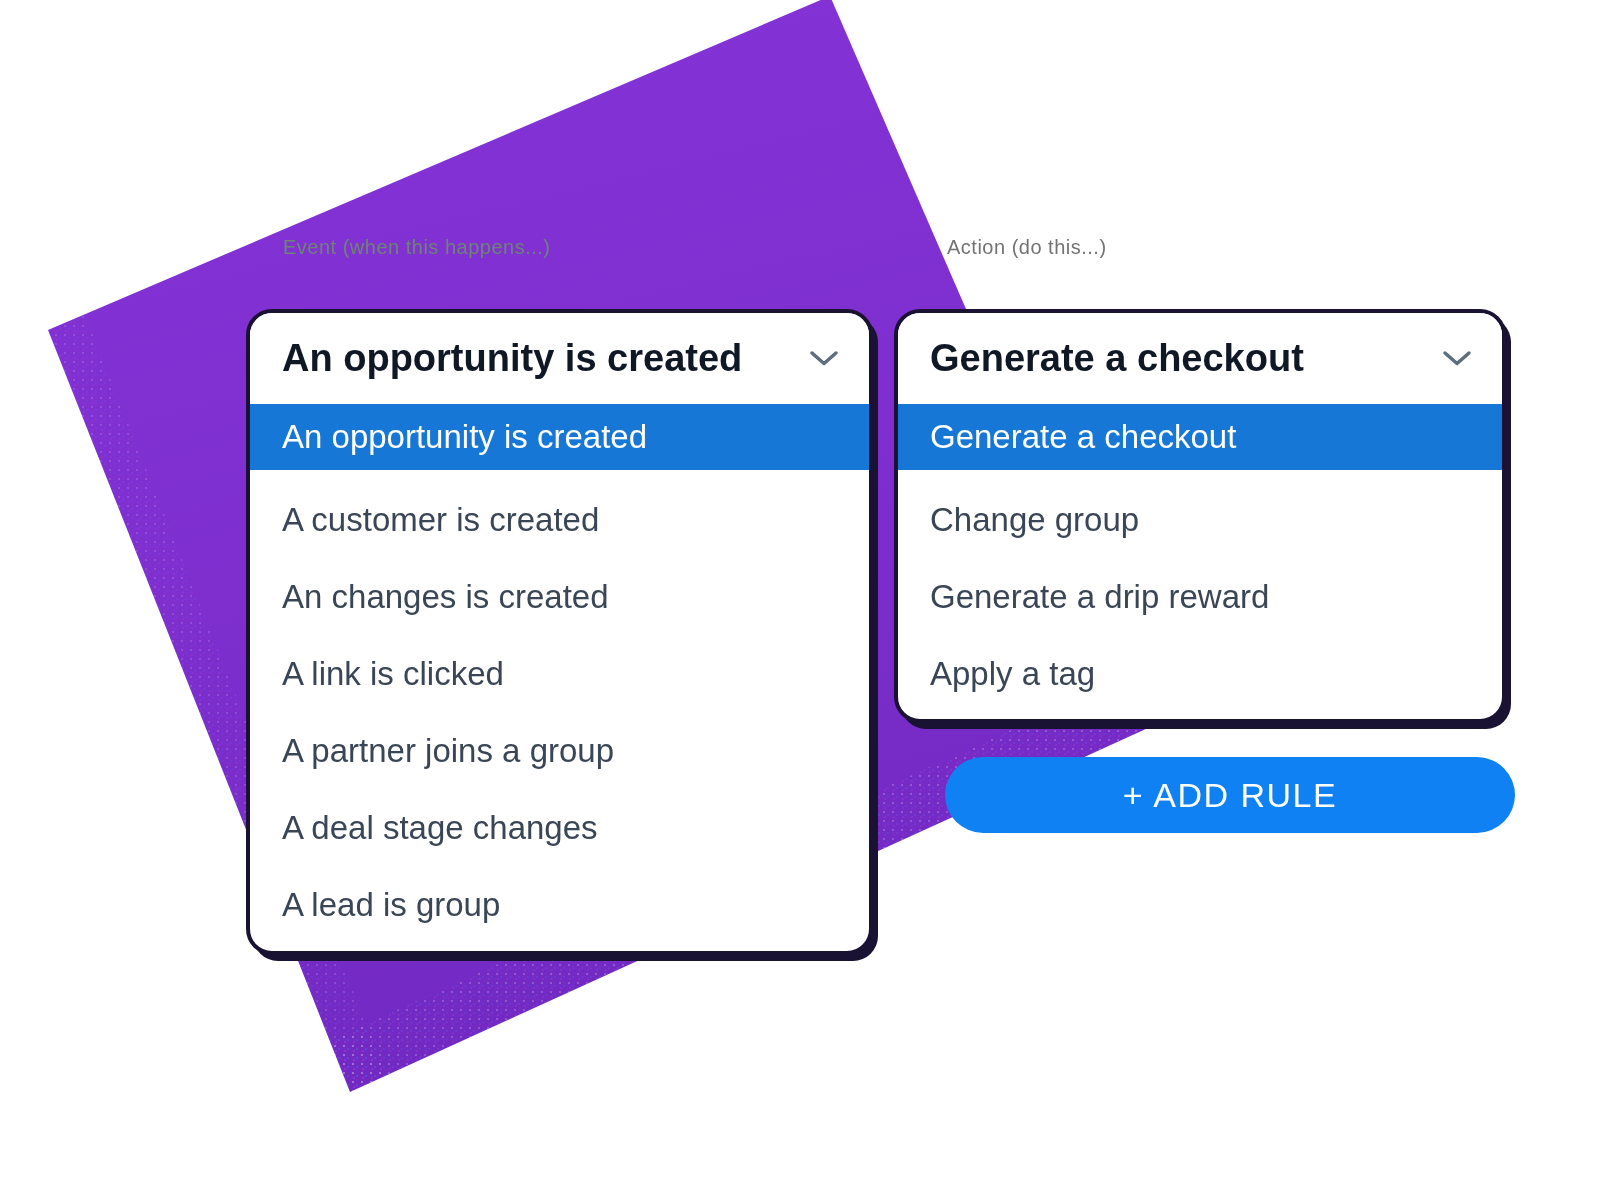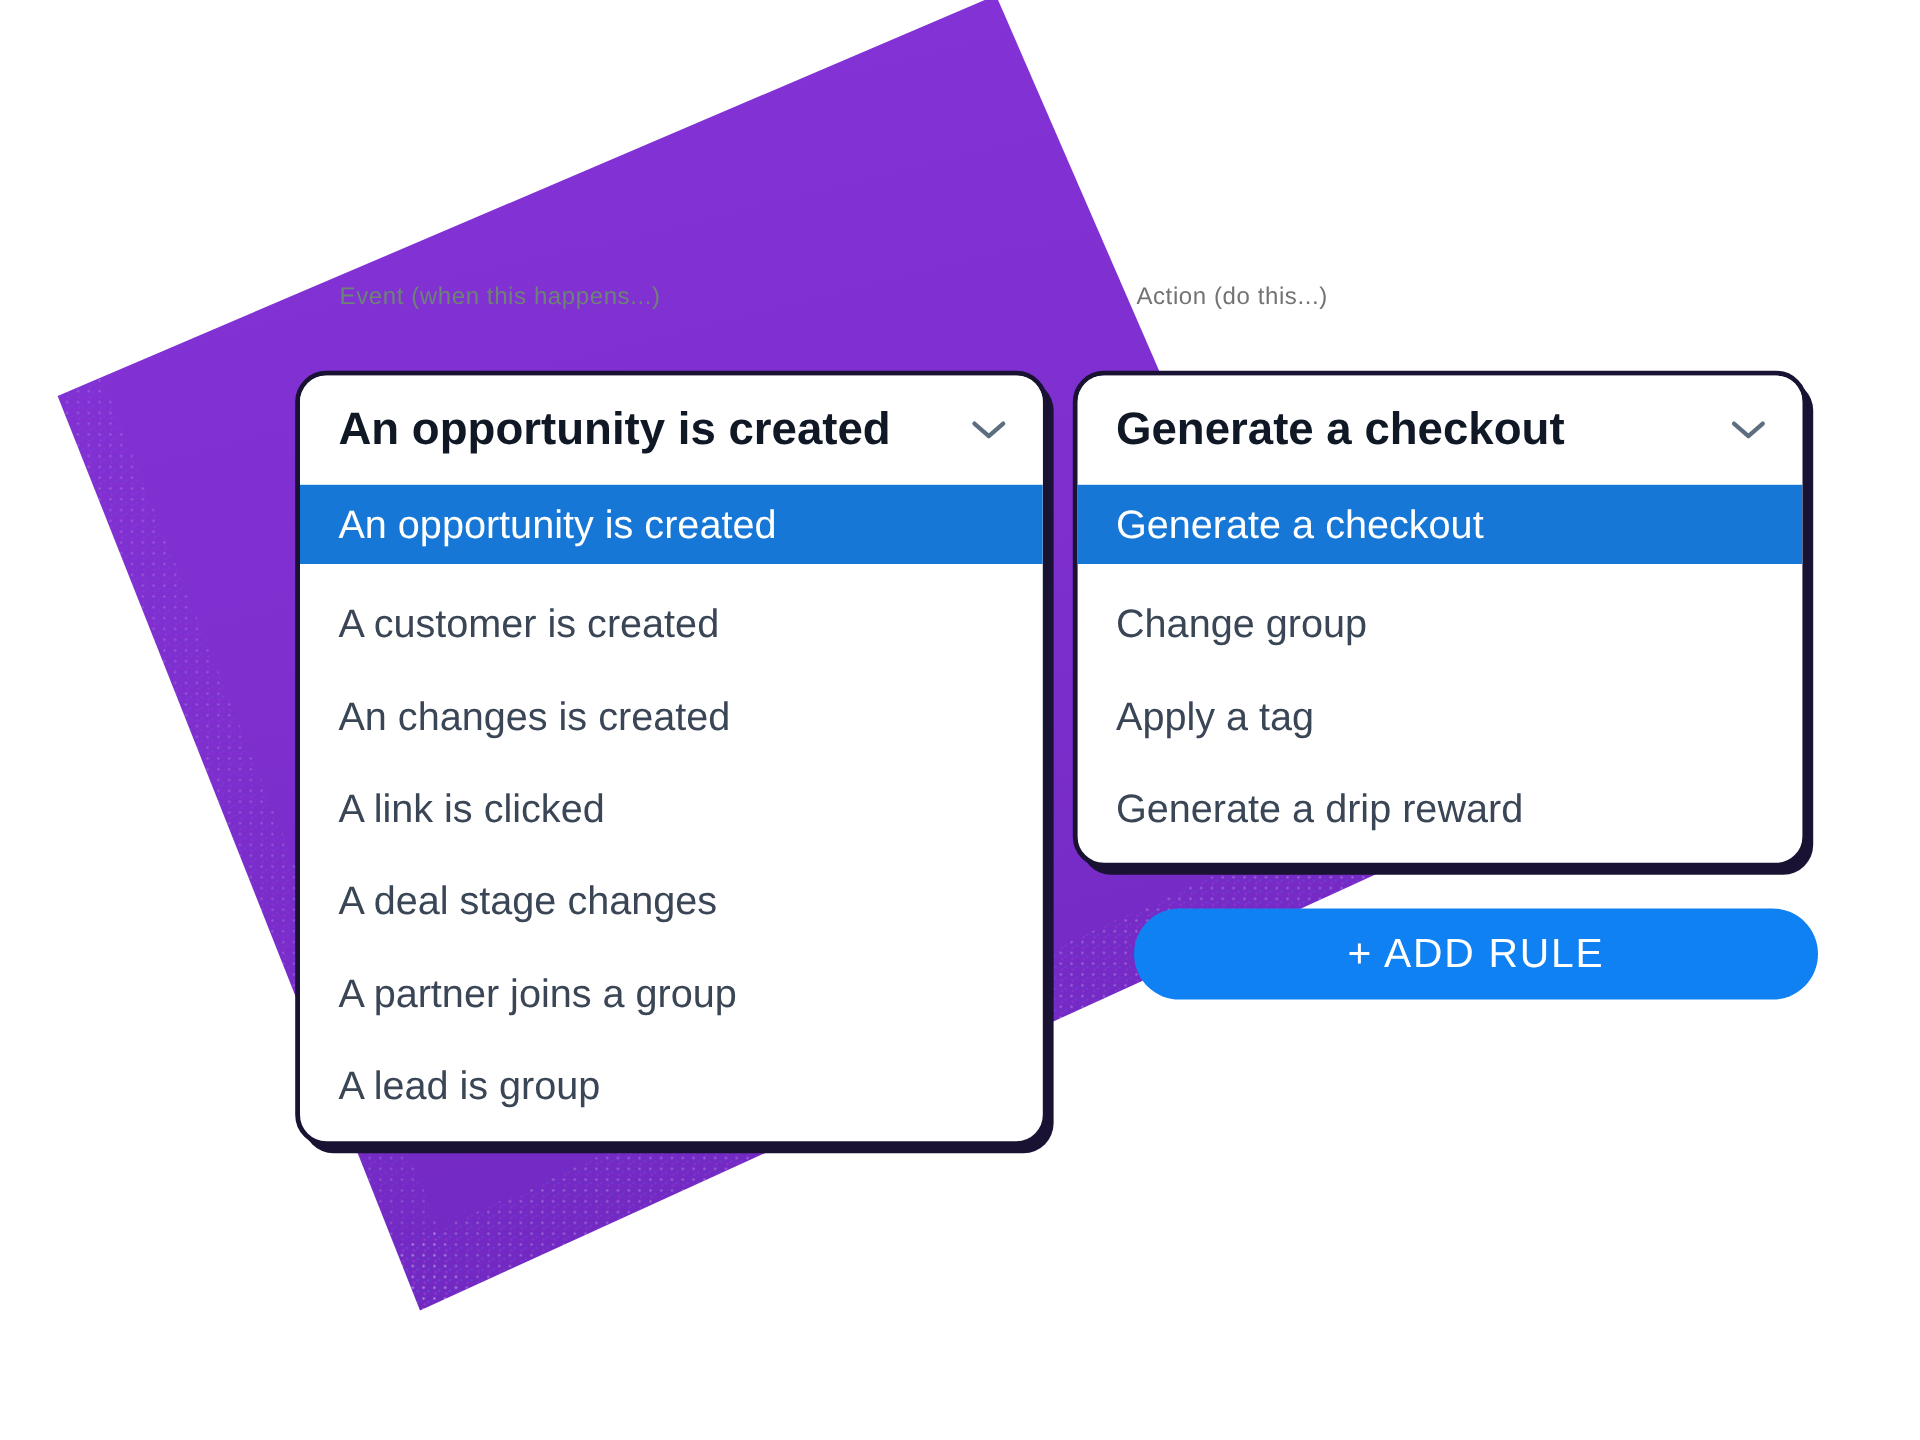--- a/index.html
+++ b/index.html
@@ -113,25 +113,25 @@
 
         <div class="option">
           <span>An changes is created</span>
         </div>
 
         <div class="option">
           <span>A link is clicked</span>
         </div>
 
         <div class="option">
-          <span>A deal stage changes</span>
+          <span>A partner joins a group</span>
         </div>
 
         <div class="option">
-          <span>A partner joins a group</span>
+          <span>A deal stage changes</span>
         </div>
 
         <div class="option">
           <span>A lead is group</span>
         </div>
       </div>
   </div>
 
   <div class="panel panel-action">
     <div class="panel-header">
@@ -146,24 +146,24 @@
 
         <div class="option highlighted">
           <span>Generate a checkout</span>
         </div>
 
         <div class="option">
           <span>Change group</span>
         </div>
 
         <div class="option">
-          <span>Apply a tag</span>
+          <span>Generate a drip reward</span>
         </div>
 
         <div class="option">
-          <span>Generate a drip reward</span>
+          <span>Apply a tag</span>
         </div>
       </div>
   </div>
 
   <button class="add-rule">+ ADD RULE</button>
 
 </div>
 
 </body></html>

